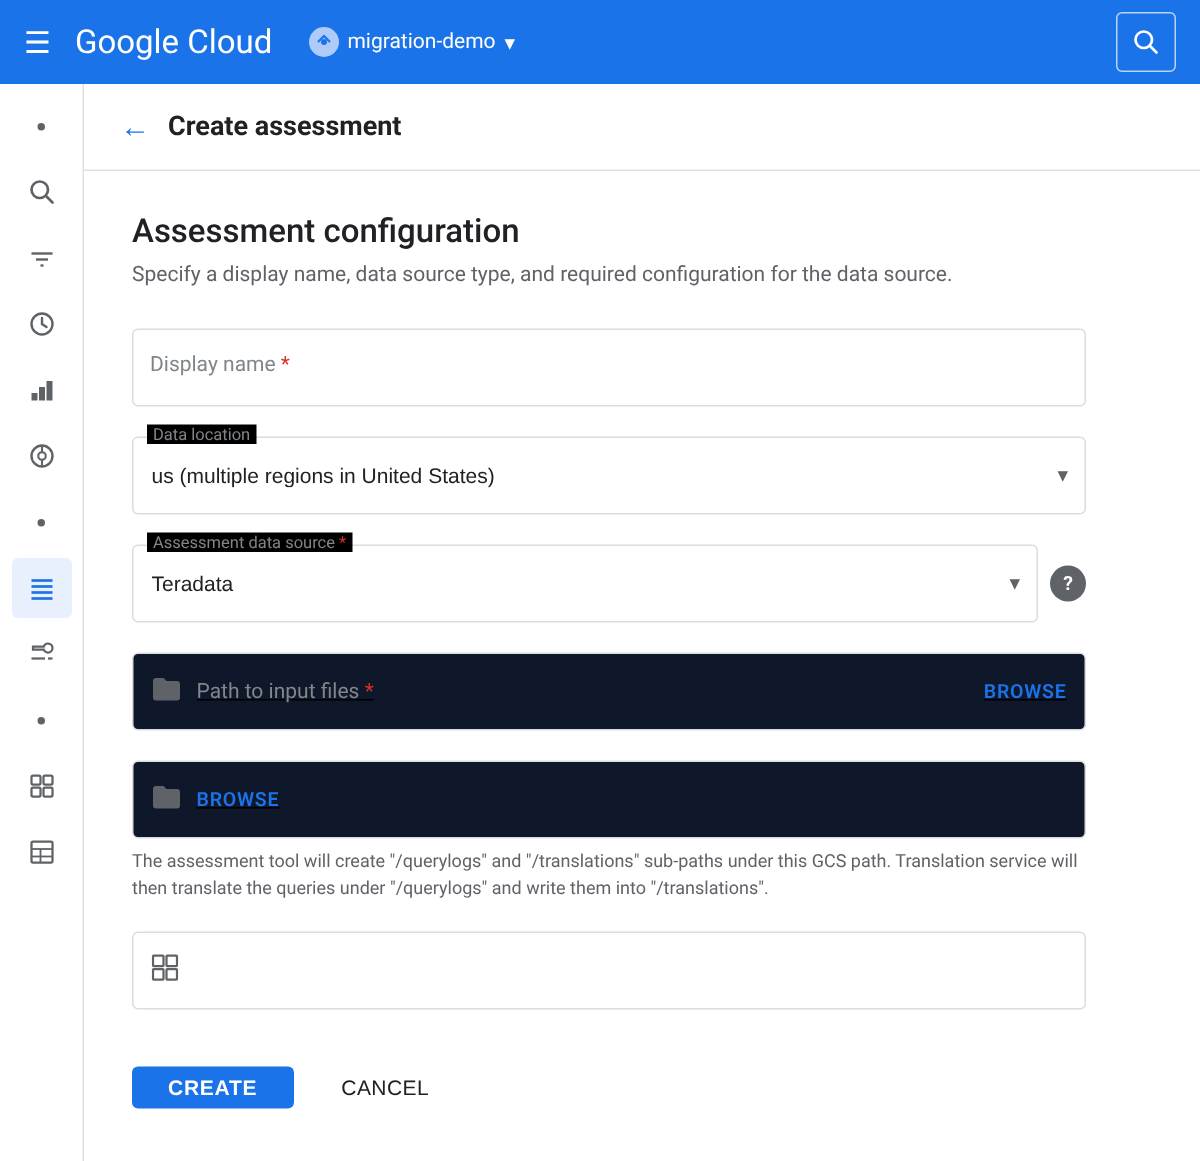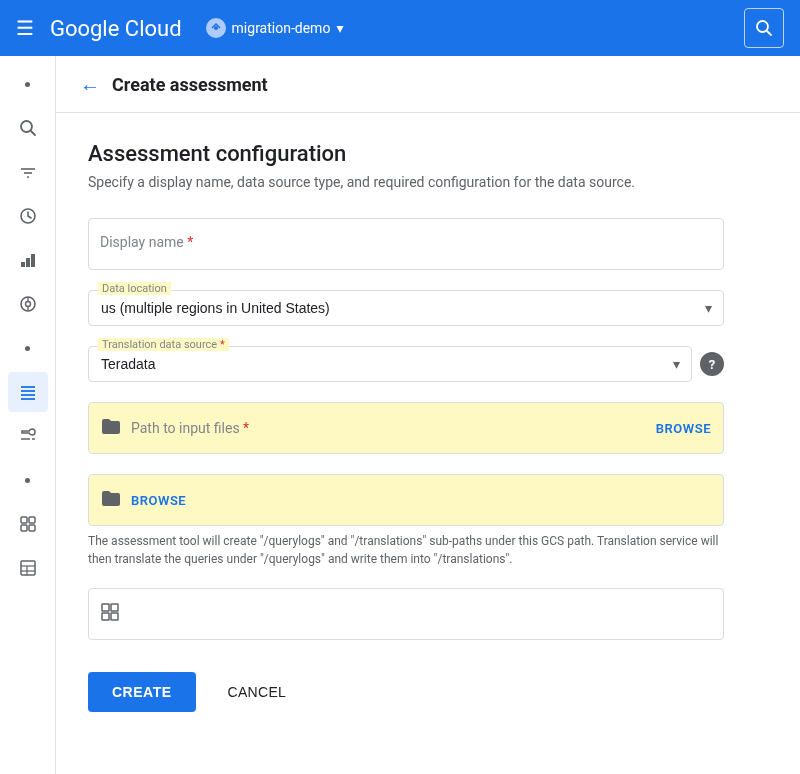--- a/index.html
+++ b/index.html
@@ -164,29 +164,29 @@
     .required-star { color: #d93025; }
 
     
     .outlined-select {
       position: relative;
       width: 100%;
     }
     .outlined-select .select-label {
       position: absolute;
       top: -8px; left: 10px;
-      background: #fef9c3;
+      background: #000000;
       padding: 0 4px;
       font-size: 11px;
       color: #80868b;
       z-index: 1;
     }
     .outlined-select select {
       width: 100%;
-      height: 36px;
+      height: 52px;
       border: 1px solid #dadce0;
       border-radius: 4px;
       padding: 0 40px 0 12px;
       font-size: 14px;
       color: #202124;
       background: #fff;
       appearance: none;
       -webkit-appearance: none;
       cursor: pointer;
       outline: none;
@@ -220,22 +220,23 @@
     }
 
     
     .browse-field {
       display: flex;
       align-items: center;
       border: 1px solid #dadce0;
       border-radius: 4px;
       padding: 0 12px;
       height: 52px;
-      background: #fef9c3;
+      background: #0f172a;
       gap: 10px;
+      text-decoration: underline;
     }
     .browse-field-icon { color: #5f6368; font-size: 18px; }
     .browse-field-label {
       flex: 1;
       font-size: 14px;
       color: #80868b;
     }
     .browse-field-label .req { color: #d93025; }
     .browse-btn {
       font-size: 13px;
@@ -280,21 +281,21 @@
       gap: 16px;
       margin-top: 32px;
       padding-bottom: 24px;
     }
     .btn-create {
       background: #1a73e8;
       color: #fff;
       border: none;
       border-radius: 4px;
       padding: 0 24px;
-      height: 40px;
+      height: 28px;
       font-size: 14px;
       font-weight: 600;
       letter-spacing: 0.5px;
       cursor: pointer;
     }
     .btn-cancel {
       background: transparent;
       color: #202124;
       border: none;
       padding: 0 16px;
@@ -441,21 +442,21 @@
             <option value="eu">eu (multiple regions in European Union)</option>
           </select>
           <span class="select-arrow">▾</span>
         </div>
       </div>
 
       <div class="field-group">
         <div class="source-row">
           <div class="source-select-wrap outlined-select">
             <span class="select-label">
-              <span>Translation data source</span> <span class="required-star">*</span>
+              <span>Assessment data source</span> <span class="required-star">*</span>
             </span>
             <select>
               <option value="teradata">Teradata</option>
             </select>
             <span class="select-arrow">▾</span>
           </div>
           <div class="help-icon">?</div>
         </div>
       </div>
 

